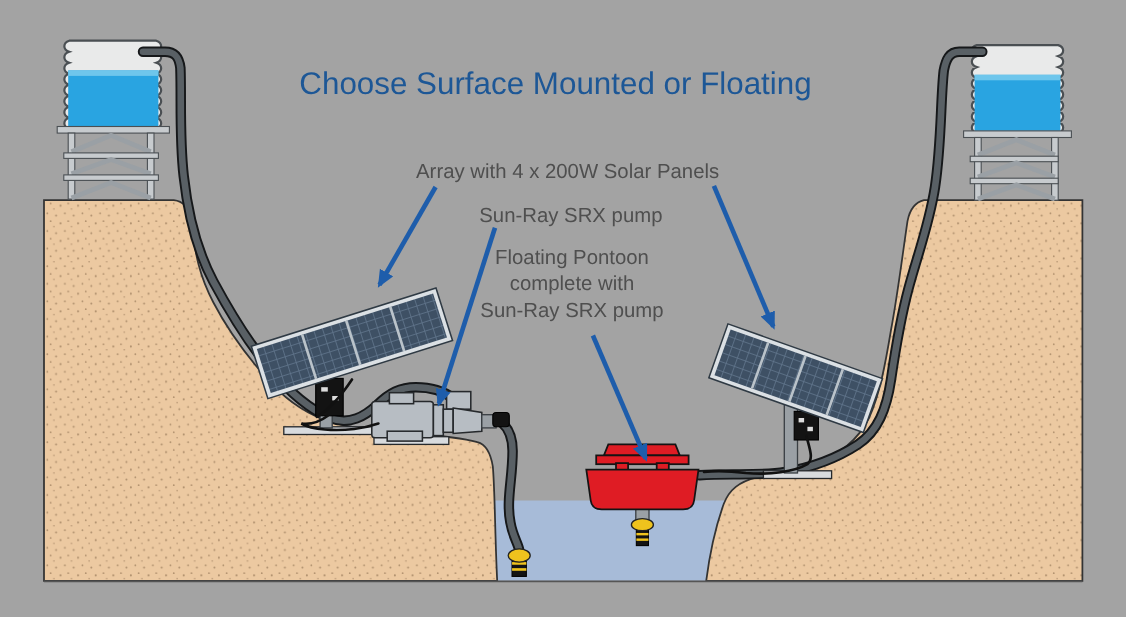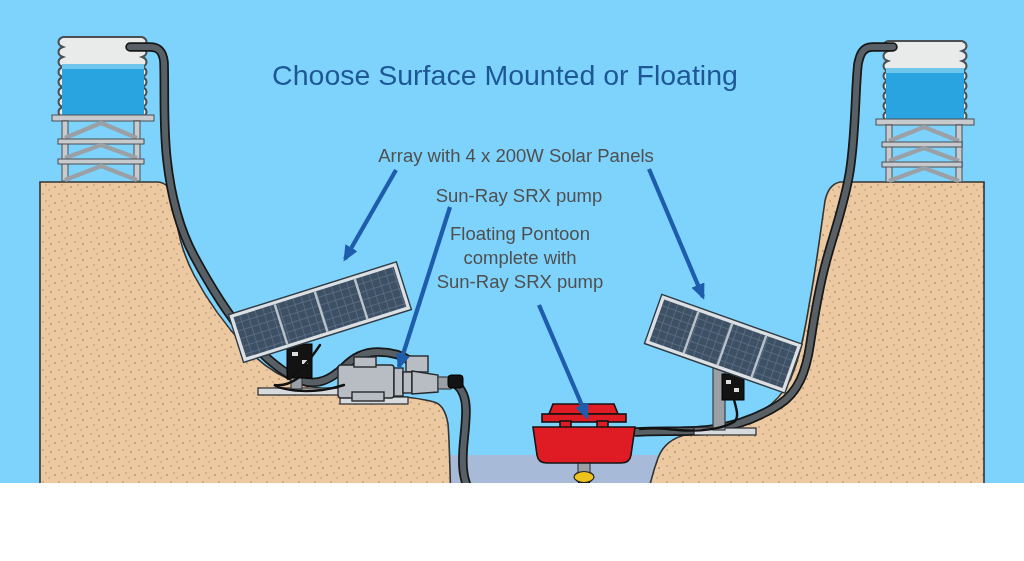--- a/index.html
+++ b/index.html
@@ -5,21 +5,21 @@
   :root{
     --c_title:#1d5796; --c_label:#4f4f4f; --c_arrow:#1e5dab;
     --c_terrain:#ecc9a1; --c_dots:#7b5f41; --c_outline:#333333;
     --c_pond:#a7bbd8; --c_tankwater:#29a4e1;
     --c_pipe:#596065; --c_pipe_edge:#16181a;
     --c_panel:#3e5064; --c_panel_grid:#60748a; --c_panel_frame:#dbe0e4;
     --c_metal:#b7bdc3; --c_metal_light:#d8dbde; --c_steel:#9aa0a5;
     --c_red:#df1c24; --c_yellow:#efc31d;
   }
   html,body{margin:0;padding:0;background:#fff;}
-  .stage{position:relative;width:1024px;height:483px;background:#7dd3fc;overflow:hidden;}
+  .stage{position:relative;width:1024px;height:561px;background:#a3a3a3;overflow:hidden;}
   svg{display:block}
   text{font-family:"Liberation Sans","DejaVu Sans",sans-serif;}
   .t-title{font-size:28.5px;fill:var(--c_title);}
   .t-label{font-size:18.5px;fill:var(--c_label);}
   .terrain{fill:url(#stipple);stroke:var(--c_outline);stroke-width:1.6;}
   .pond{fill:var(--c_pond);}
   .pipeO{fill:none;stroke:var(--c_pipe_edge);stroke-width:9.5;stroke-linecap:round;stroke-linejoin:round;}
   .pipeI{fill:none;stroke:var(--c_pipe);stroke-width:6;stroke-linecap:round;stroke-linejoin:round;}
   .cable{fill:none;stroke:#111;stroke-width:2.4;stroke-linecap:round;}
   .arrow{fill:none;stroke:var(--c_arrow);stroke-width:4.2;}

